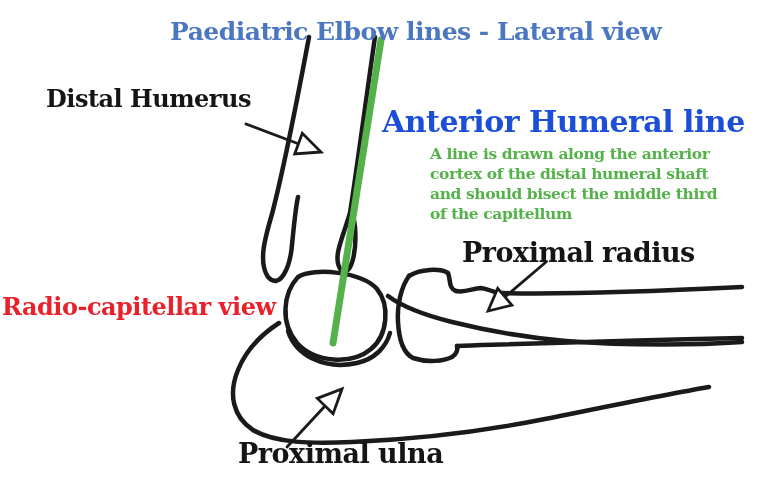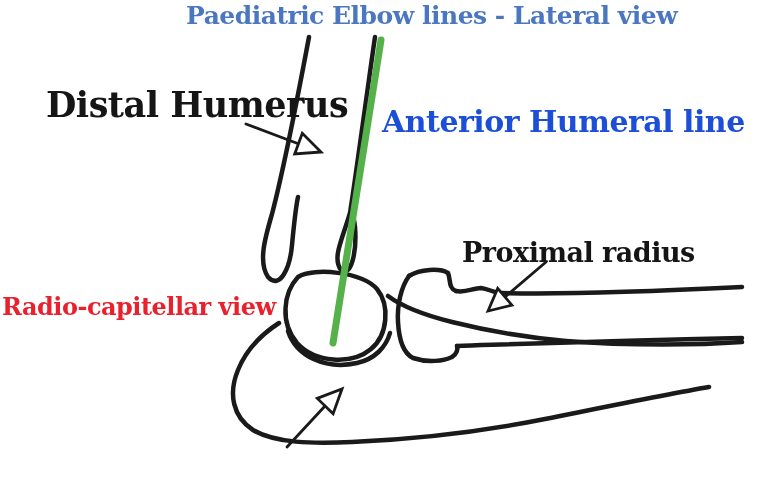--- a/index.html
+++ b/index.html
@@ -2,22 +2,22 @@
 <html><head>
 <meta charset="utf-8">
 <style>
   html,body{margin:0;padding:0;background:#ffffff;}
   .stage{
     position:relative;width:768px;height:478px;overflow:hidden;background:#ffffff;
     font-family:"DejaVu Serif","Liberation Serif",serif;font-weight:bold;
   }
   .stage svg{position:absolute;left:0;top:0;}
   .lbl{position:absolute;white-space:nowrap;color:#151515;letter-spacing:-0.5px;}
-  .title{position:absolute;left:170px;top:1px;font-size:25px;color:#4a77c0;white-space:nowrap;letter-spacing:-0.5px;margin-left:16px;}
-  .lbl-distal{left:46px;top:84px;font-size:35px;}
+  .title{position:absolute;left:170px;top:17px;font-size:25px;color:#4a77c0;white-space:nowrap;letter-spacing:-0.5px;}
+  .lbl-distal{left:46px;top:84px;font-size:24px;}
   .lbl-ahl{position:absolute;left:382px;top:104px;font-size:30px;color:#1d4ed8;white-space:nowrap;letter-spacing:-0.5px;}
   .ahl-desc{position:absolute;left:430px;top:144px;color:#55b24b;font-size:15.5px;line-height:20px;letter-spacing:-0.4px;white-space:nowrap;}
   .lbl-radius{left:462px;top:237px;font-size:27px;text-align:center;}
   .lbl-rcl{position:absolute;left:2px;top:292px;font-size:24px;color:#e8212c;white-space:nowrap;letter-spacing:-0.5px;}
   .lbl-ulna{left:238px;top:438px;font-size:27px;}
   .bone{fill:none;stroke:#1a1a1a;stroke-width:4.5;stroke-linecap:round;stroke-linejoin:round;}
   .thin{fill:none;stroke:#1a1a1a;stroke-width:2.8;stroke-linecap:round;}
   .ahead{fill:#ffffff;stroke:#1a1a1a;stroke-width:2.8;stroke-linejoin:miter;}
 </style>
 </head>
@@ -49,19 +49,26 @@
     <path class="thin" d="M287,447 L325,406"></path>
     <polygon class="ahead" points="342,389 333.1,413.8 317.3,398.4"></polygon>
   </svg>
 
   <div class="title">Paediatric Elbow lines - Lateral view</div>
 
   <div class="lbl lbl-distal">Distal Humerus</div>
 
   <div class="lbl-ahl">Anterior Humeral line</div>
 
+  <div class="ahl-desc">
+    <div>A line is drawn along the anterior</div>
+    <div>cortex of the distal humeral shaft</div>
+    <div>and should bisect the middle third</div>
+    <div>of the capitellum</div>
+  </div>
 
   <div class="lbl lbl-radius">Proximal radius</div>
 
   <div class="lbl-rcl">Radio-capitellar view</div>
 
+  <div class="lbl lbl-ulna">Proximal ulna</div>
 
 </div>
 
 </body></html>

